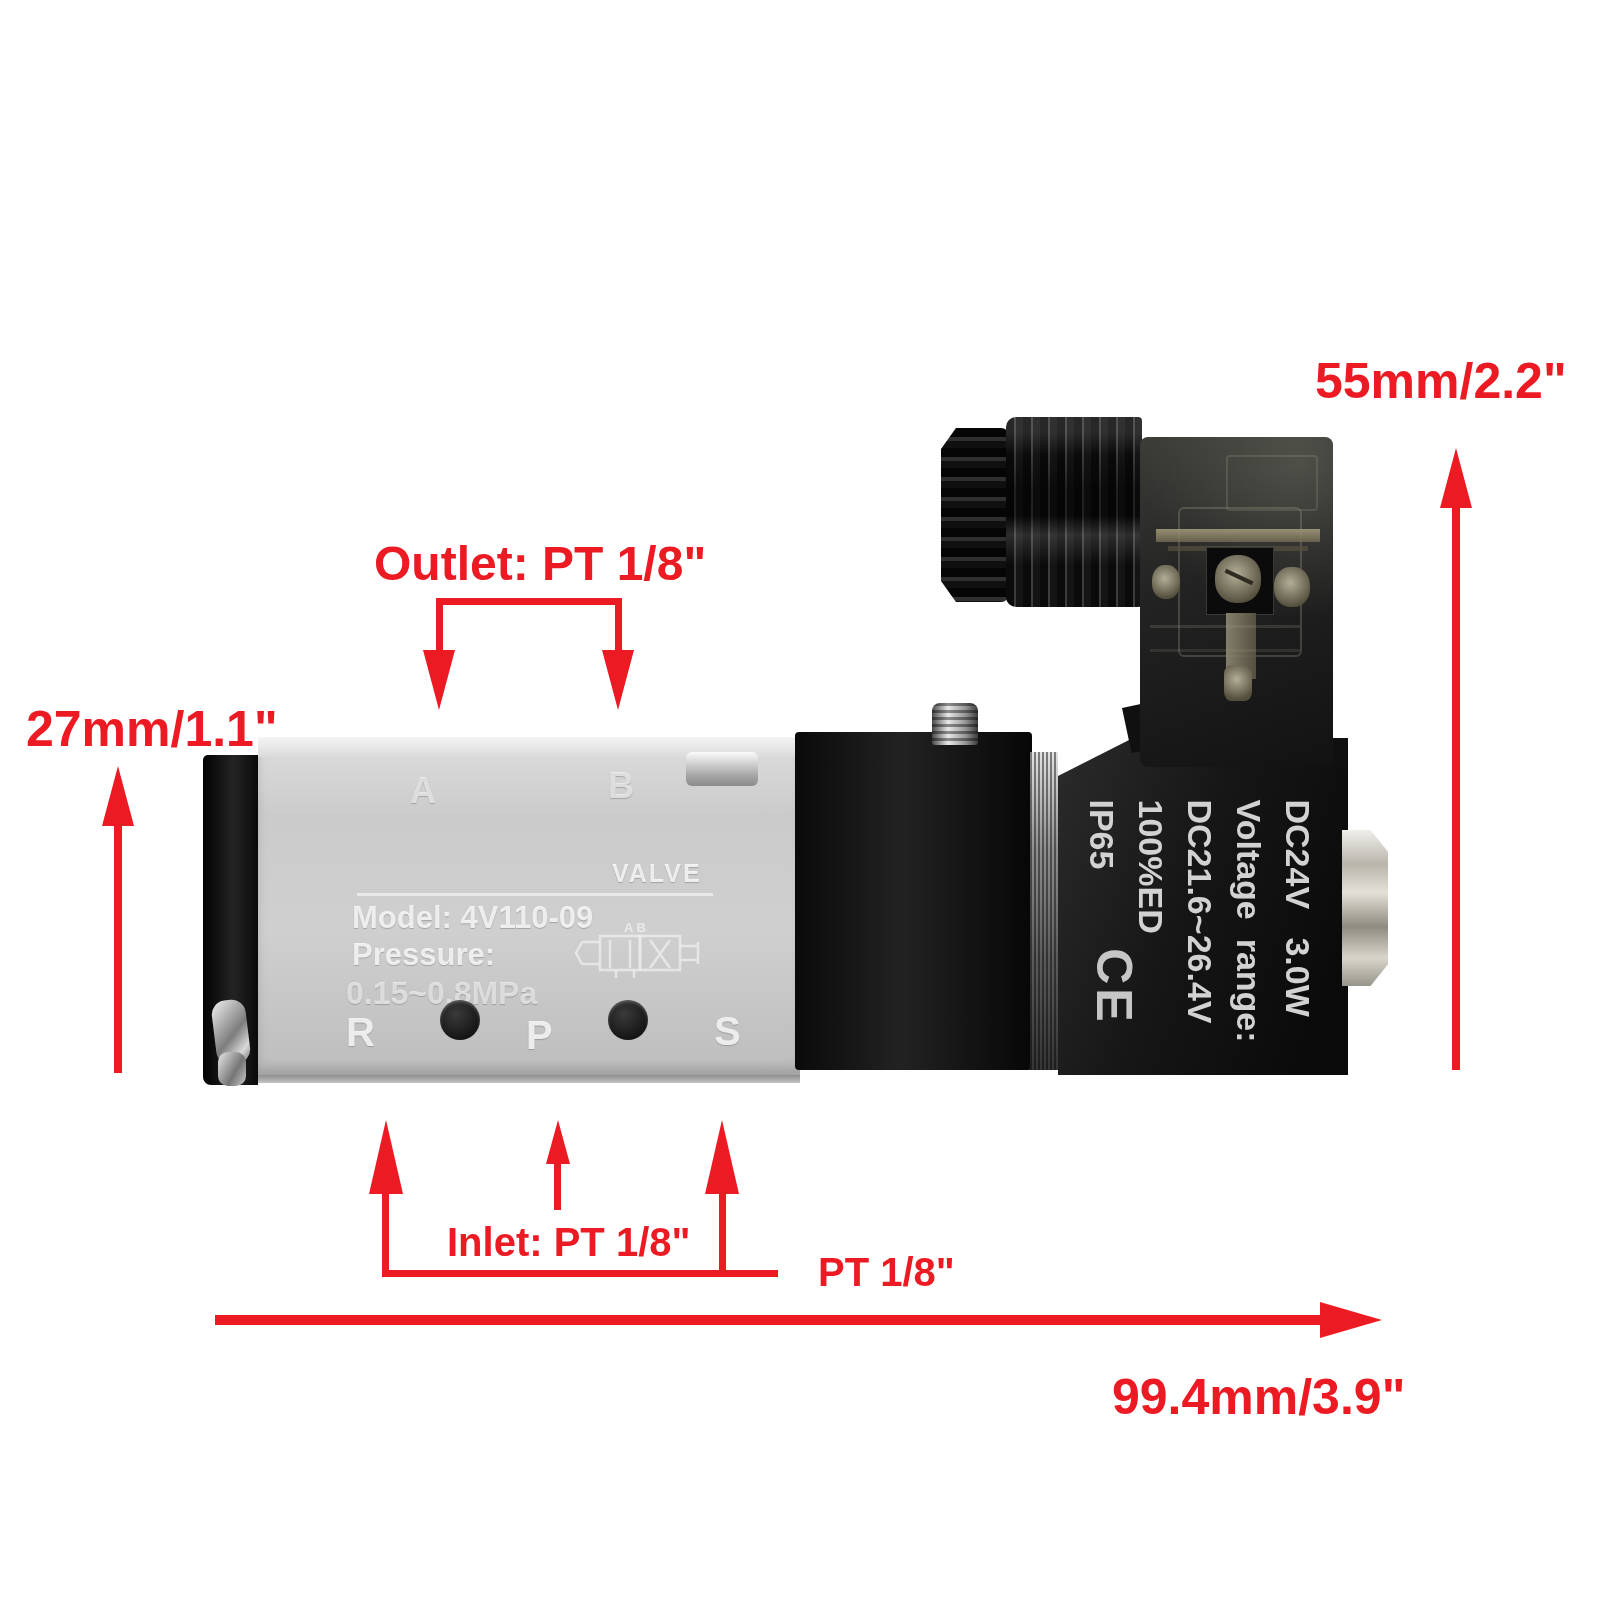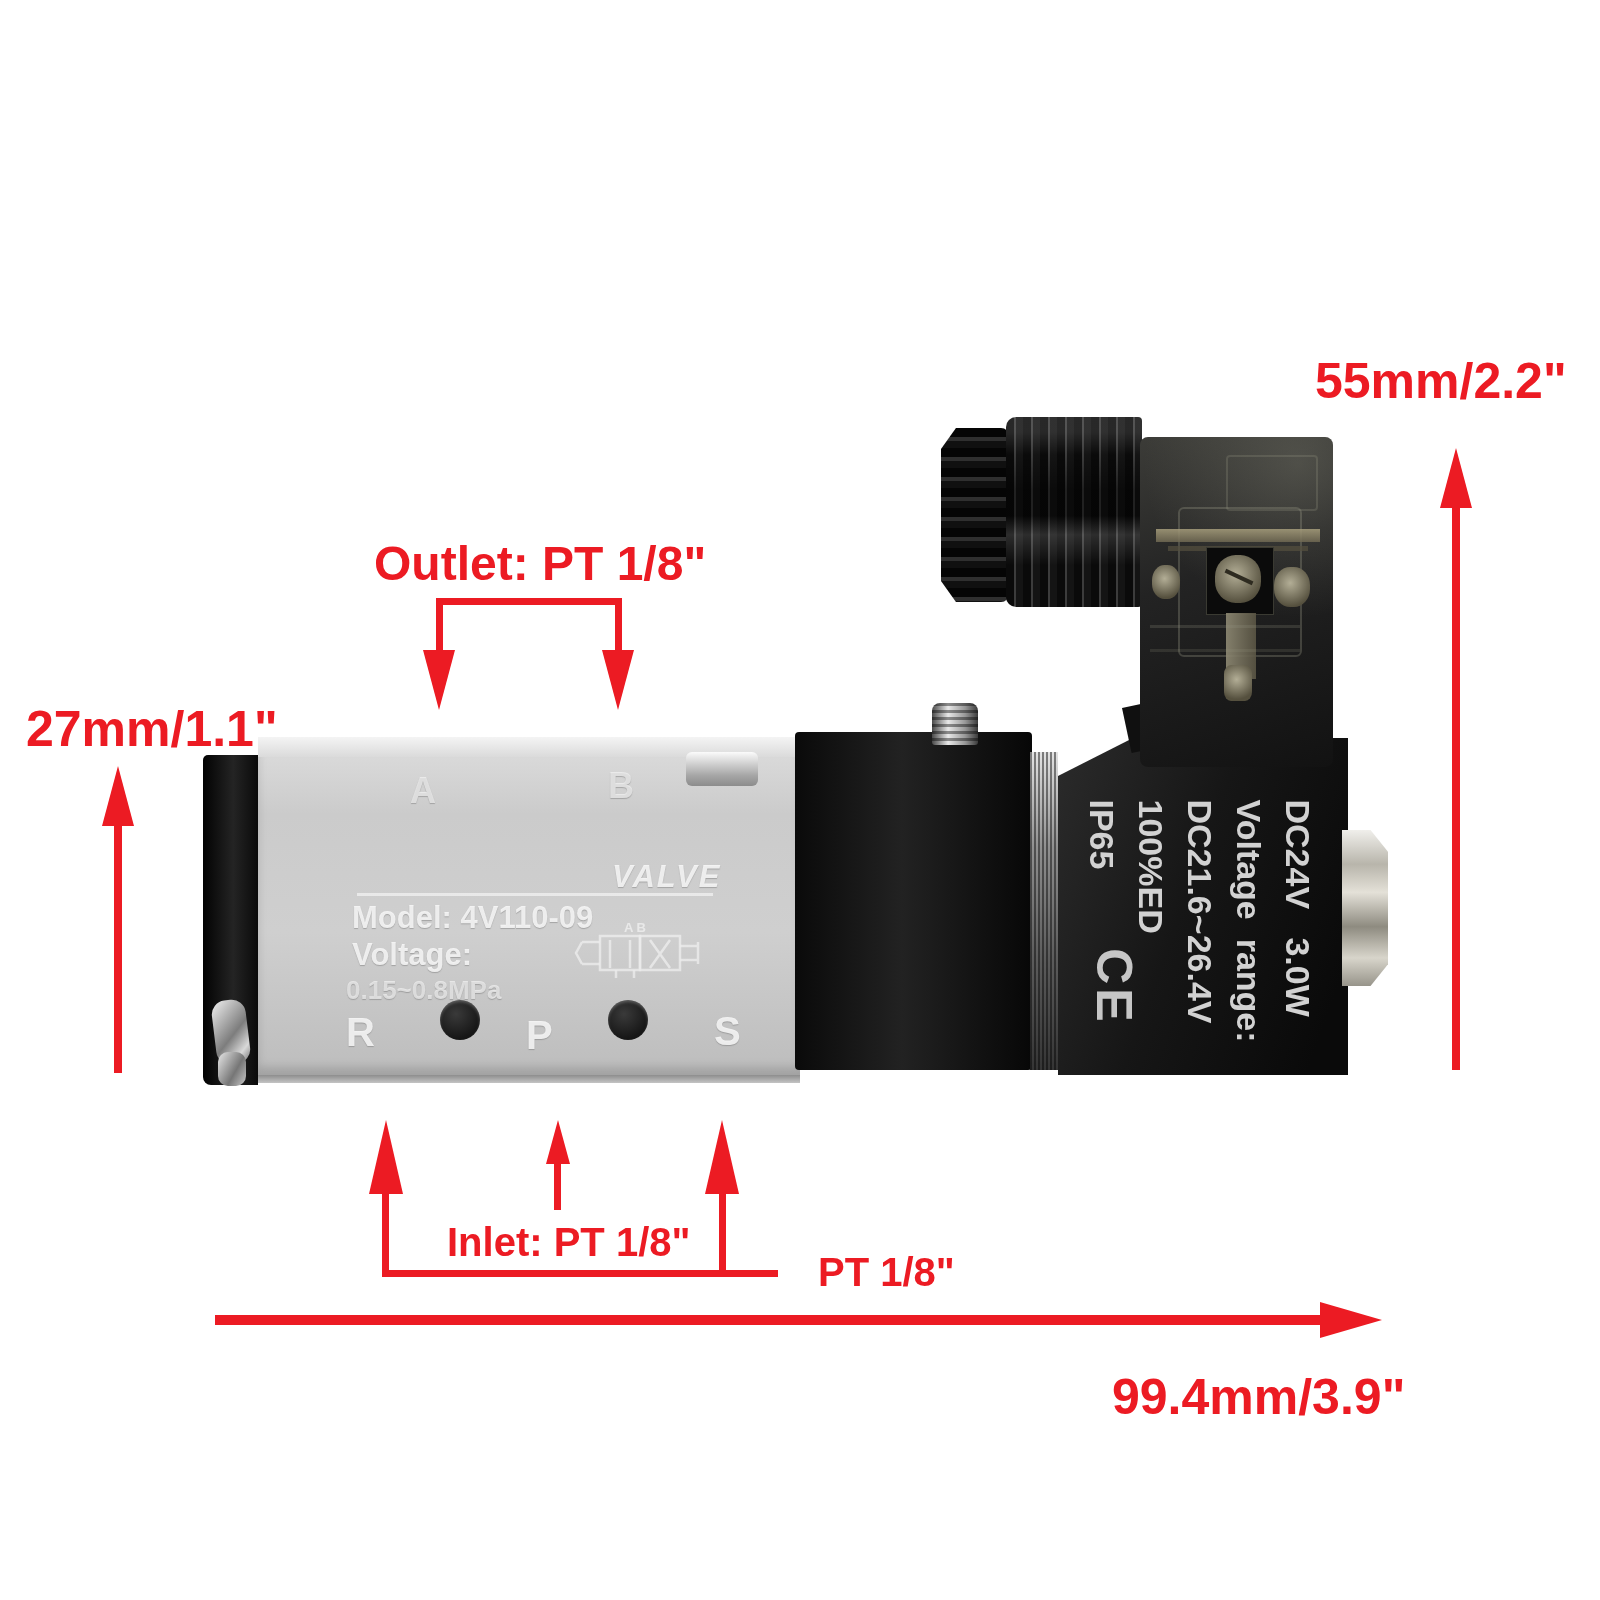--- a/index.html
+++ b/index.html
@@ -44,25 +44,25 @@
               box-shadow:inset 0 -8px 10px rgba(0,0,0,0.14);"></div>
 
   <div class="abs" style="left:258px;top:1075px;width:542px;height:8px;
               background:linear-gradient(180deg,#8d8d8d,#c4c4c4);"></div>
 
   <div class="abs" style="left:686px;top:752px;width:72px;height:34px;border-radius:6px;
               background:linear-gradient(180deg,#fbfbfb,#a5a5a5 70%,#8c8c8c);"></div>
 
   <div class="emboss dim" style="left:410px;top:773px;font-size:36px;">A</div>
   <div class="emboss dim" style="left:608px;top:768px;font-size:36px;">B</div>
-  <div class="emboss" style="left:612px;top:861px;font-size:31px;letter-spacing:2px;font-style:italic;">VALVE</div>
+  <div class="emboss" style="left:612px;top:861px;font-size:25px;letter-spacing:2px;">VALVE</div>
   <div class="abs" style="left:357px;top:893px;width:356px;height:3px;background:rgba(255,255,255,0.55);"></div>
   <div class="emboss" style="left:352px;top:902px;font-size:31px;">Model: 4V110-09</div>
-  <div class="emboss" style="left:352px;top:939px;font-size:31px;">Voltage:</div>
-  <div class="emboss dim" style="left:346px;top:977px;font-size:26px;">0.15~0.8MPa</div>
+  <div class="emboss" style="left:352px;top:939px;font-size:31px;">Pressure:</div>
+  <div class="emboss dim" style="left:346px;top:977px;font-size:32px;">0.15~0.8MPa</div>
   <div class="emboss" style="left:346px;top:1012px;font-size:40px;">R</div>
   <div class="emboss" style="left:526px;top:1015px;font-size:40px;">P</div>
   <div class="emboss" style="left:714px;top:1011px;font-size:40px;">S</div>
   <div class="hole" style="left:440px;top:1000px;"></div>
   <div class="hole" style="left:608px;top:1000px;"></div>
 
   <svg class="abs" style="left:572px;top:920px;opacity:0.6;" width="138" height="66" viewBox="0 0 138 66">
     <text x="52" y="12" font-size="13" font-weight="bold" fill="rgba(255,255,255,0.9)">A B</text>
     <g stroke="rgba(255,255,255,0.85)" fill="none" stroke-width="2.5">
       <rect x="28" y="16" width="40" height="34"></rect>

